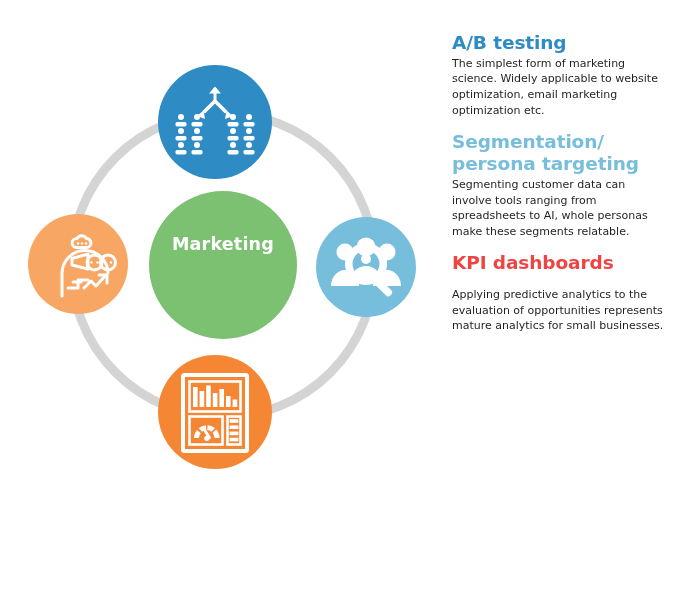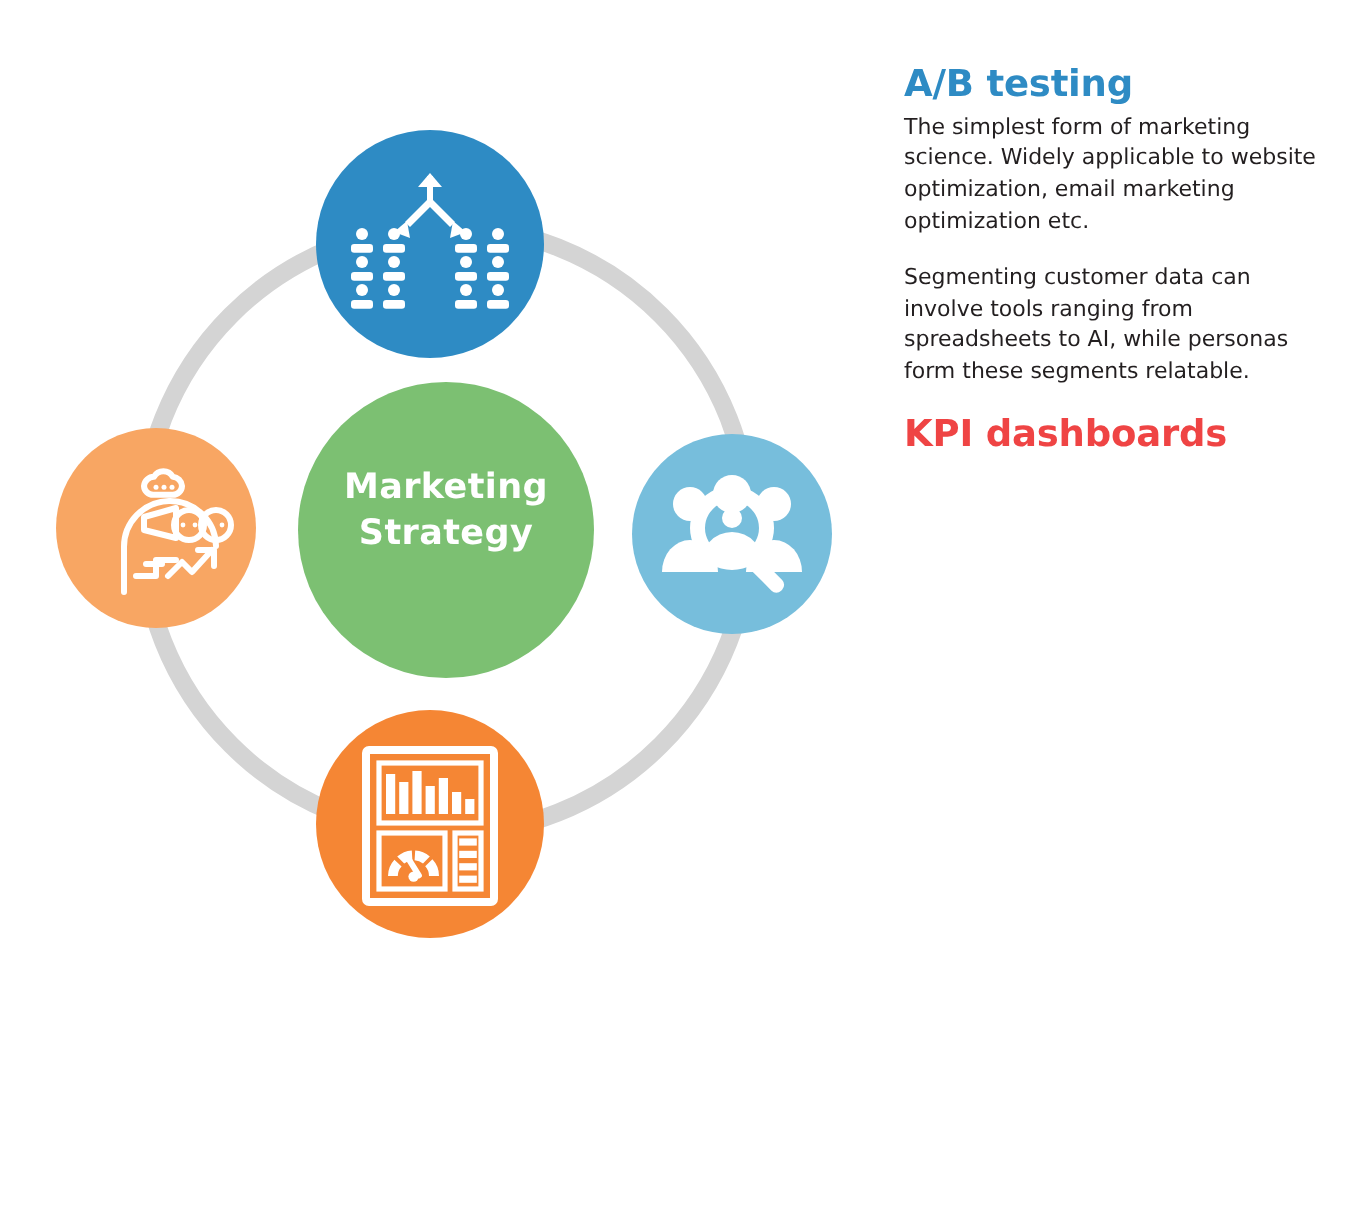--- a/index.html
+++ b/index.html
@@ -218,36 +218,37 @@
           <path d="M73 282 h8"></path>
           <path d="M84 288 l7 -7 l5 5 l10 -11"></path>
           <path d="M99 275 h8 v8"></path>
         </g>
       </g>
 
     </svg>
 
     <div class="center-label">
       <span class="line">Marketing</span>
-      <span class="line">Strategy</span>
     </div>
   </div>
 
   <div class="content">
 
     <div class="block">
       <h2 style="color:#2e8bc4">A/B testing</h2>
       <p>The simplest form of marketing science. Widely applicable to website optimization, email marketing optimization etc.</p>
     </div>
 
     <div class="block">
-      <p>Segmenting customer data can involve tools ranging from spreadsheets to AI, while personas form these segments relatable.</p>
+      <h2 style="color:#77bedc">Segmentation/ persona targeting</h2>
+      <p>Segmenting customer data can involve tools ranging from spreadsheets to AI, whole personas make these segments relatable.</p>
     </div>
 
     <div class="block">
       <h2 style="color:#ef4444">KPI dashboards</h2>
     </div>
 
     <div class="block">
+      <p>Applying predictive analytics to the evaluation of opportunities represents mature analytics for small businesses.</p>
     </div>
 
   </div>
 </div>
 
 </body></html>

